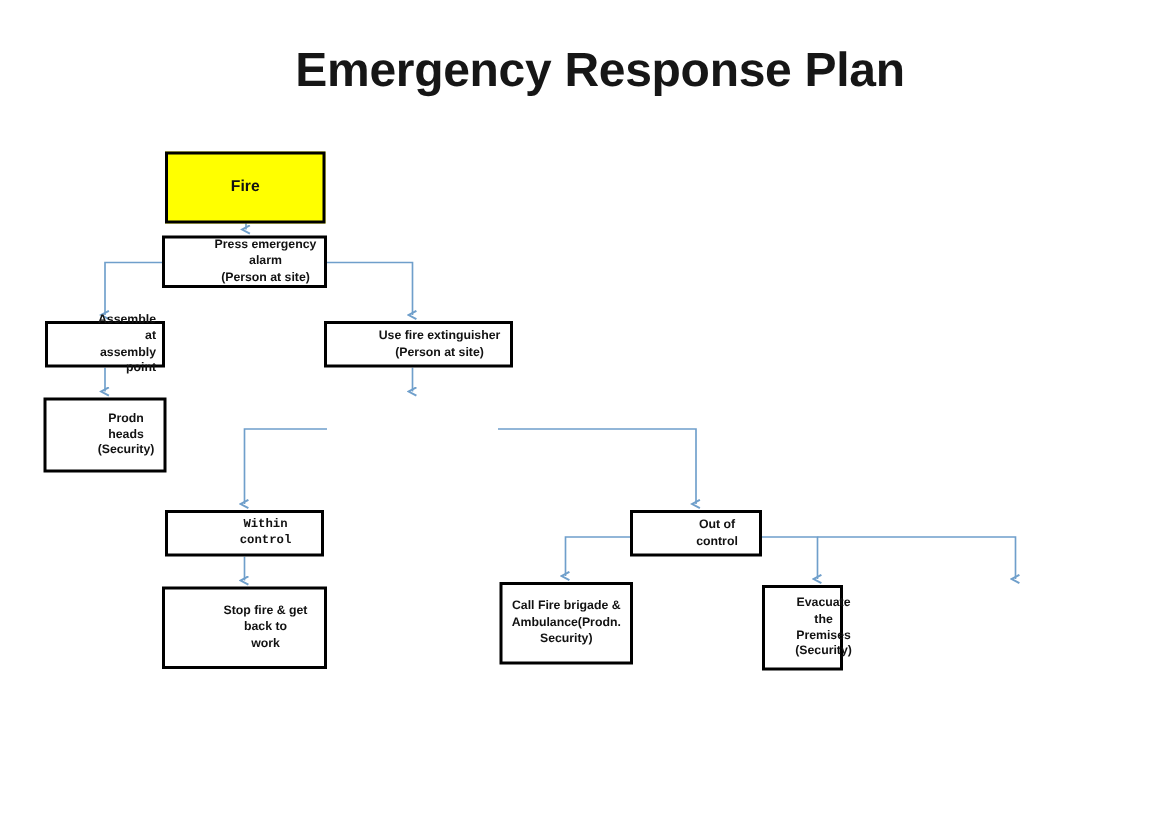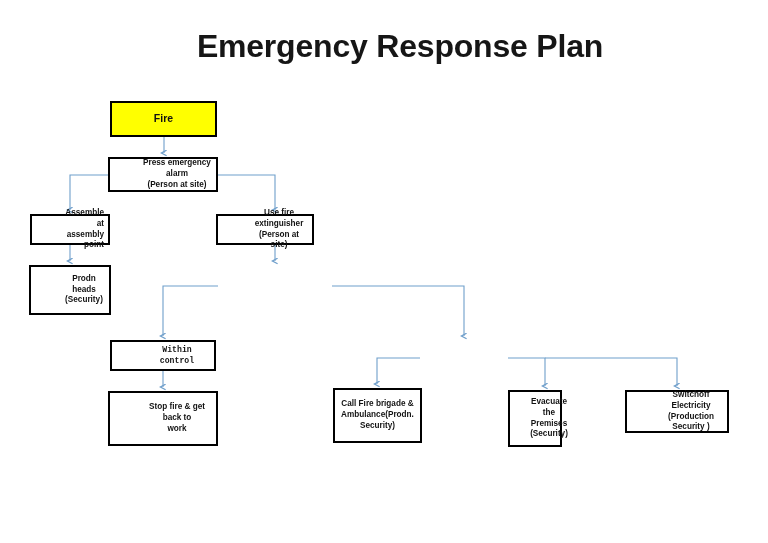--- a/index.html
+++ b/index.html
@@ -99,44 +99,43 @@
       <path d="M163,371 L163,387"></path>
 
       <path d="M420,358 L377,358 L377,384"></path>
 
       <path d="M508,358 L545,358 L545,386"></path>
 
       <path d="M545,358 L677,358 L677,386"></path>
     </g>
   </svg>
 
-  <div class="node fire" style="left:110px; top:101px; width:107px; height:36px;">Fire</div>
+  <div class="node fire" style="left:110px; top:101px; width:107px; height:48px;">Fire</div>
 
   <div class="node wide-text" style="left:108px; top:157px; width:110px; height:35px;">Press emergency alarm
 (Person at site)</div>
 
   <div class="node wide-text" style="left:30px; top:214px; width:80px; height:31px;text-align:right;">Assemble at
 assembly point</div>
 
-  <div class="node wide-text" style="left:216px; top:214px; width:98px; height:31px;">Use fire extinguisher
+  <div class="node wide-text" style="left:216px; top:214px; width:126px; height:31px;">Use fire extinguisher
 (Person at site)</div>
 
   <div class="node wide-text" style="left:29px; top:265px; width:82px; height:50px;">Prodn heads
 (Security)</div>
 
 
   <div class="node wide-text" style="left:110px; top:340px; width:106px; height:31px;font-family:Liberation Mono, monospace;">Within control</div>
 
+  <div class="node wide-text" style="left:420px; top:340px; width:88px; height:31px;">Out of control</div>
 
   <div class="node" style="left:333px; top:388px; width:89px; height:55px;">Call Fire brigade &amp;
 Ambulance(Prodn.Security)</div>
 
   <div class="node wide-text" style="left:108px; top:391px; width:110px; height:55px;">Stop fire &amp; get back to
 work</div>
 
   <div class="node wide-text" style="left:508px; top:390px; width:54px; height:57px;">Evacuate the
 Premises
 (Security)</div>
 
-  <div class="node wide-text" style="left:625px; top:390px; width:104px; height:43px;">Switchoff Electricity
-(Production Security )</div>
 
 </div>
 
 </body></html>

